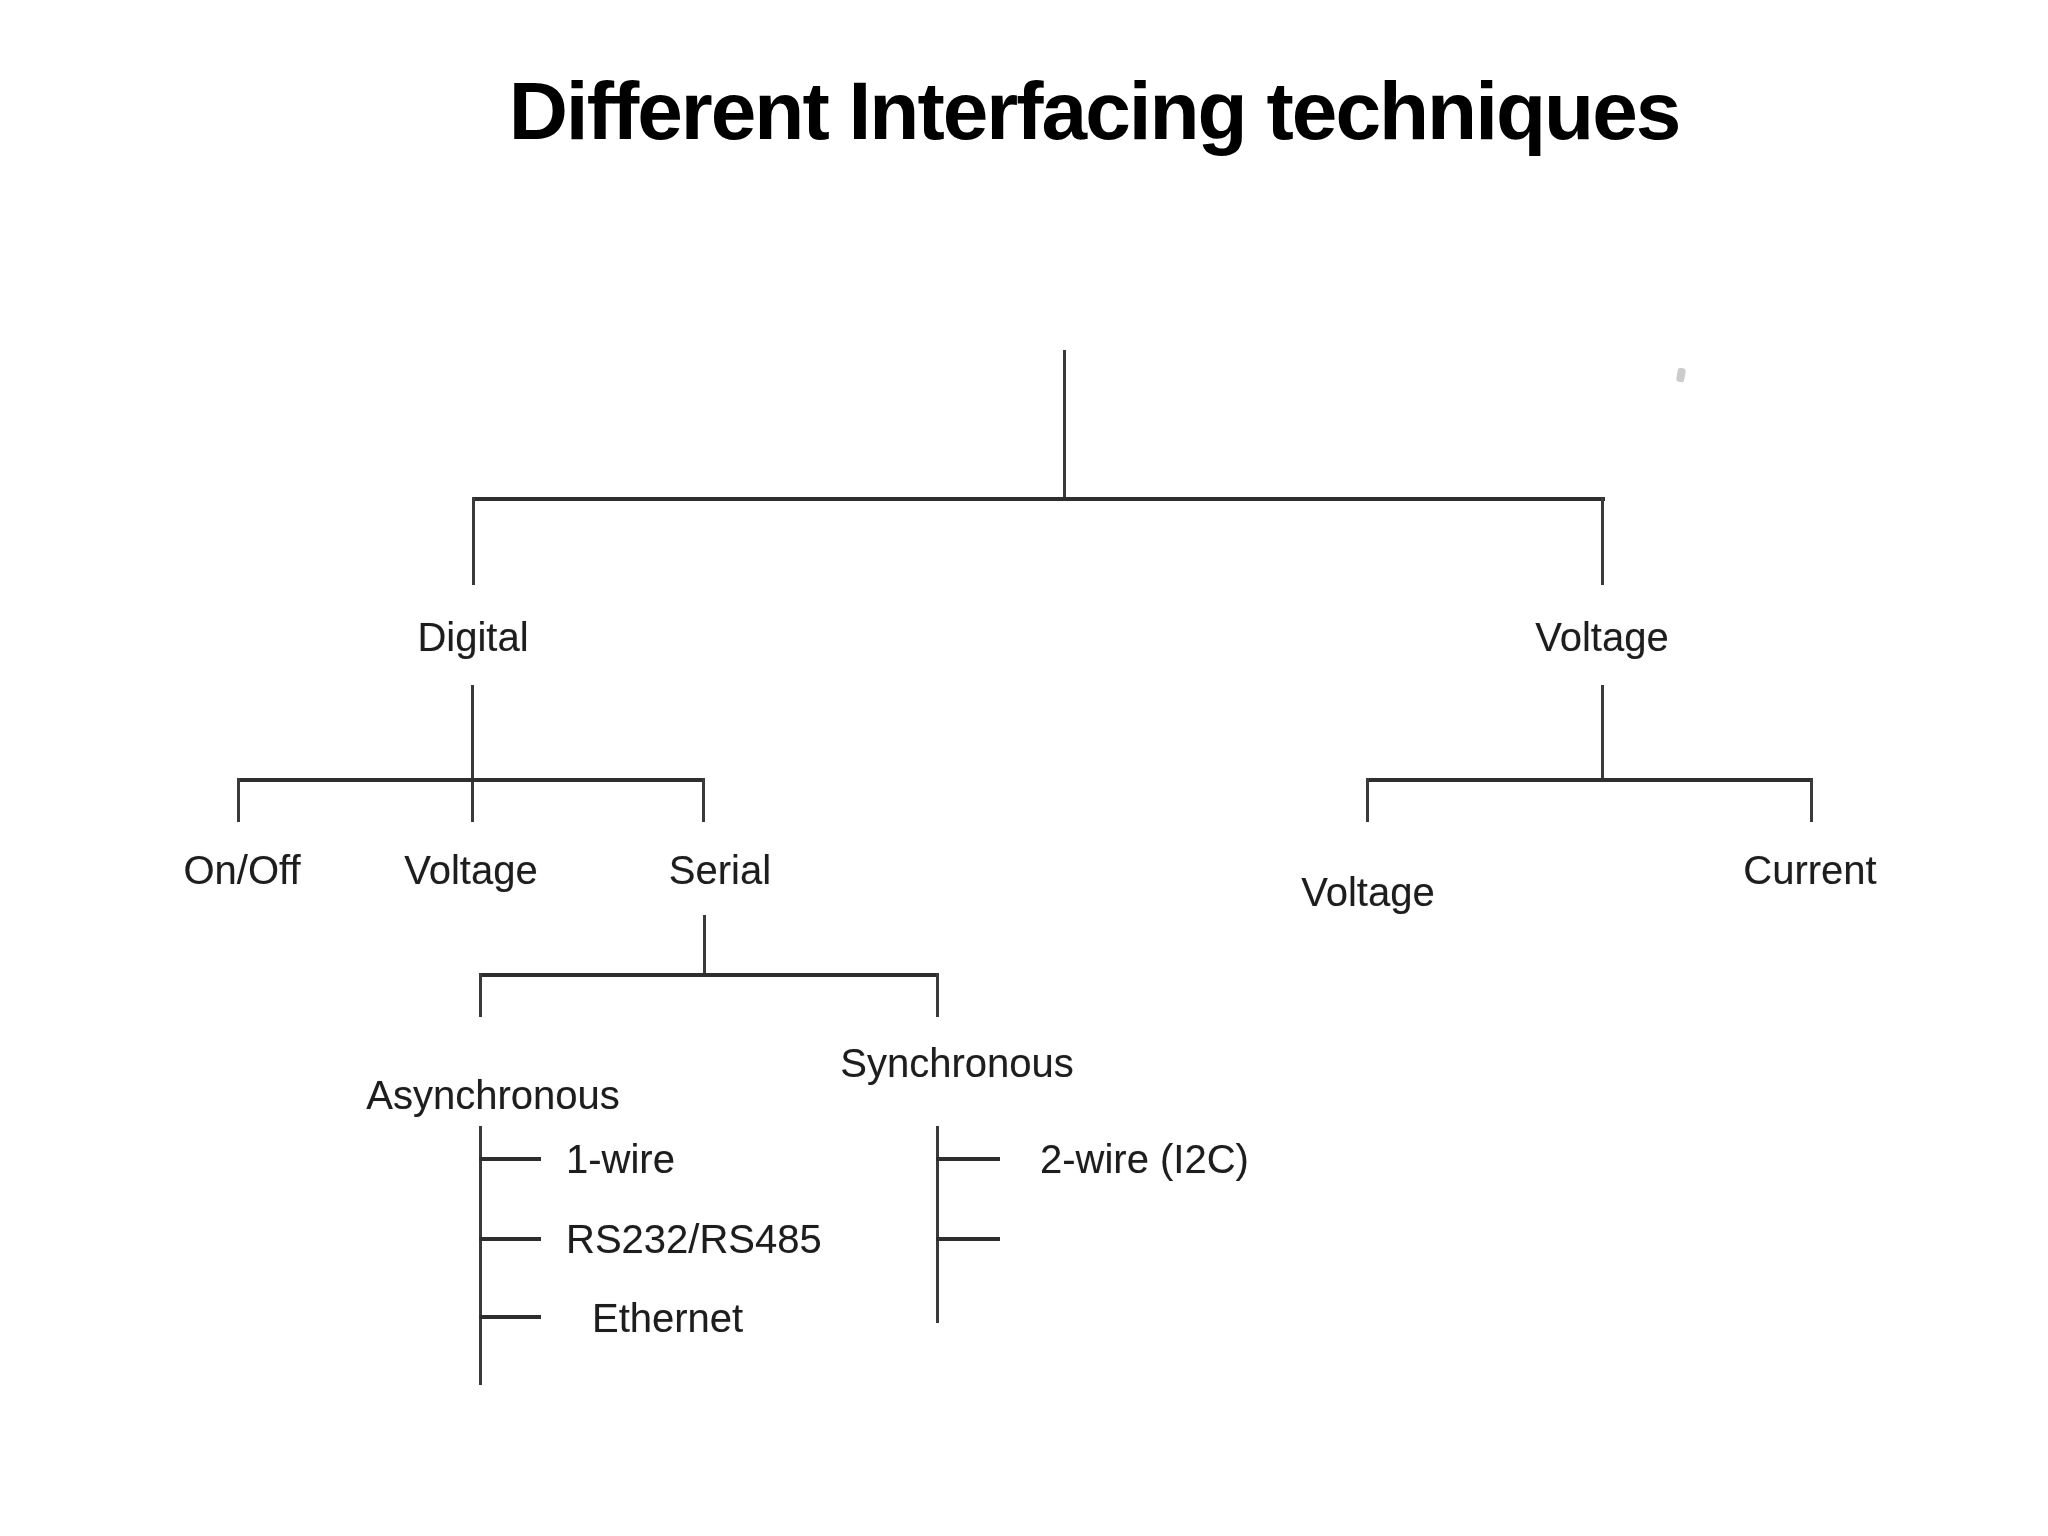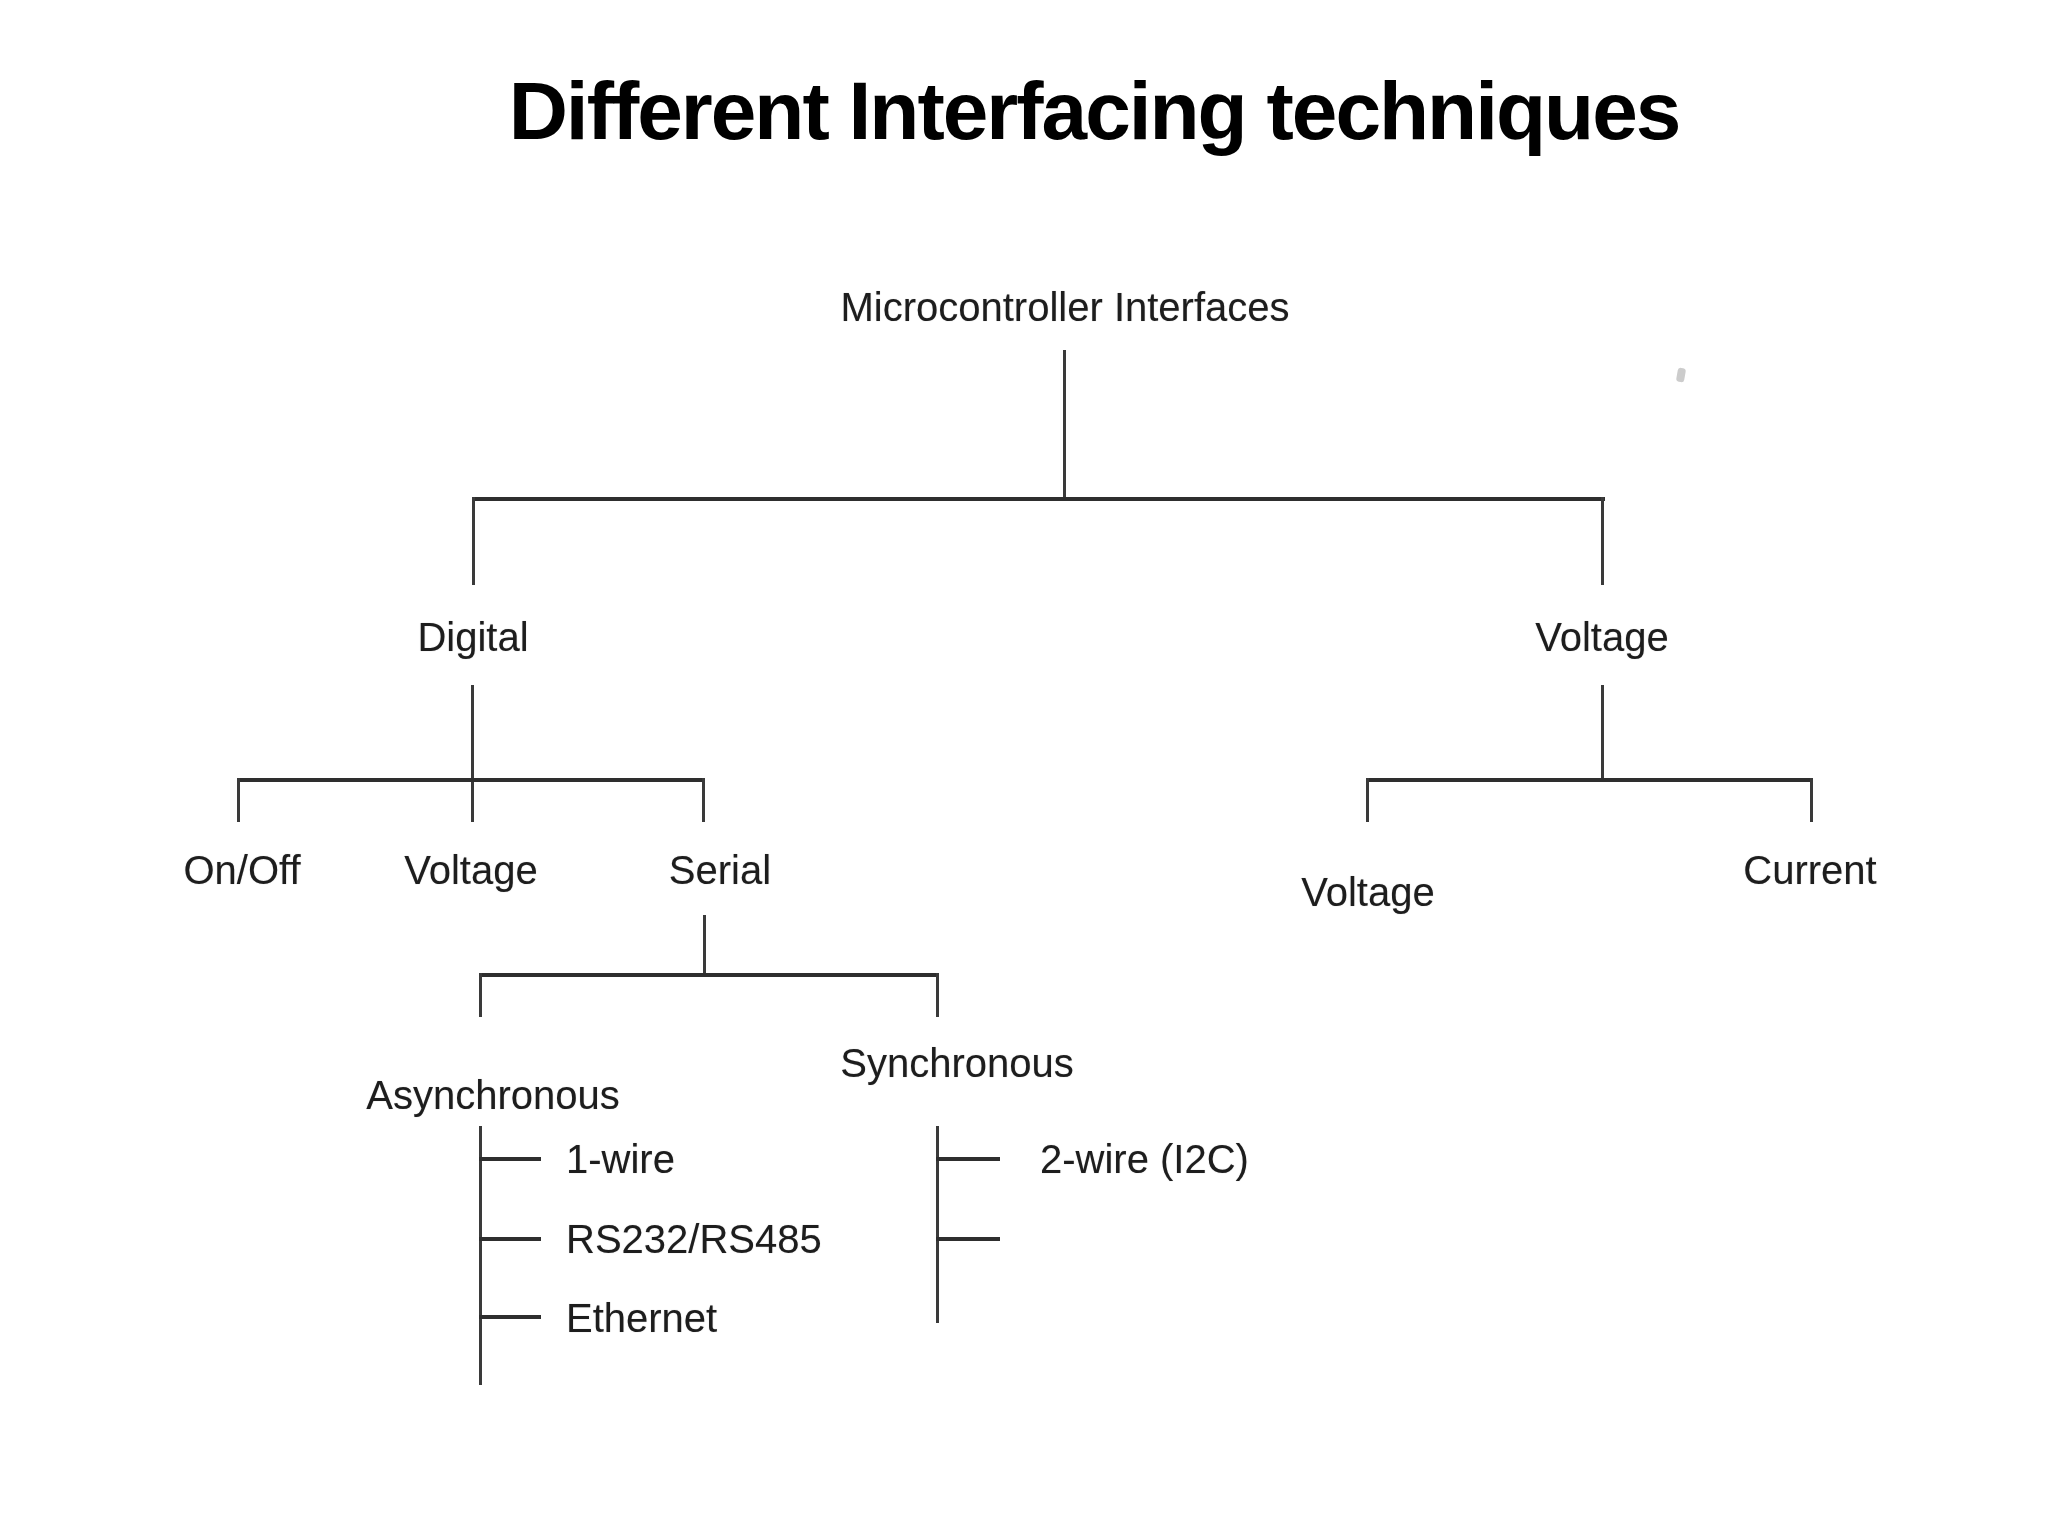--- a/index.html
+++ b/index.html
@@ -59,21 +59,20 @@
     transform:rotate(10deg);
   }
 </style>
 </head>
 <body>
 
 <div class="stage">
 
   <h1 class="title">Different Interfacing techniques</h1>
 
-  <div class="node centered" style="left:1065px; top:283px;">Microcontroller Interfaces</div>
 
   <div class="v" style="left:1063px; top:350px; height:147px;"></div>
 
   <div class="hb" style="left:472px; top:497px; width:1133px;"></div>
   <div class="v" style="left:472px; top:497px; height:88px;"></div>
   <div class="v" style="left:1601px; top:497px; height:88px;"></div>
 
   <div class="node centered" style="left:473px; top:613px;">Digital</div>
   <div class="node centered" style="left:1602px; top:613px;">Voltage</div>
 
@@ -102,21 +101,21 @@
   <div class="node centered" style="left:493px; top:1039px;margin-top:32px;">Asynchronous</div>
   <div class="node centered" style="left:957px; top:1039px;">Synchronous</div>
 
   <div class="v" style="left:479px; top:1126px; height:259px;"></div>
   <div class="tick" style="left:479px; top:1157px; width:62px;"></div>
   <div class="tick" style="left:479px; top:1237px; width:62px;"></div>
   <div class="tick" style="left:479px; top:1315px; width:62px;"></div>
 
   <div class="node" style="left:566px; top:1135px;">1-wire</div>
   <div class="node" style="left:566px; top:1215px;">RS232/RS485</div>
-  <div class="node" style="left:566px; top:1294px;">Ethernet</div>
+  <div class="node" style="left:592px; top:1294px;">Ethernet</div>
 
   <div class="v" style="left:936px; top:1126px; height:197px;"></div>
   <div class="tick" style="left:936px; top:1157px; width:64px;"></div>
   <div class="tick" style="left:936px; top:1237px; width:64px;"></div>
 
   <div class="node" style="left:1040px; top:1135px;text-align:right;">2-wire (I2C)</div>
 
   <div class="stray"></div>
 
 </div>

